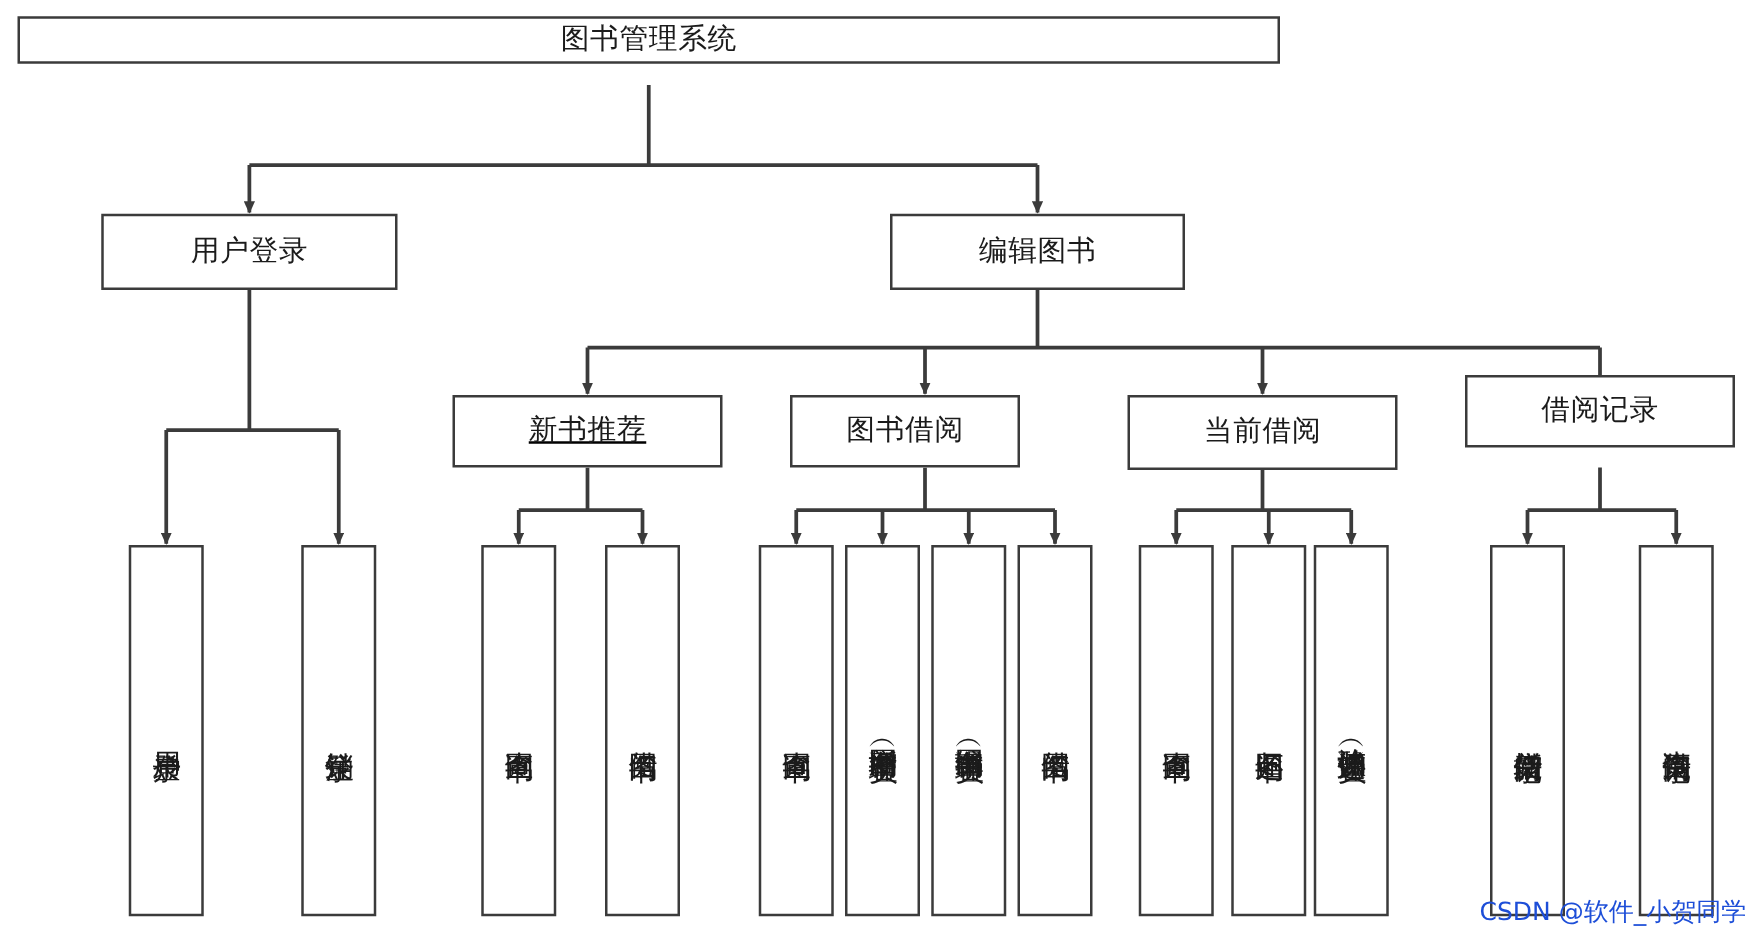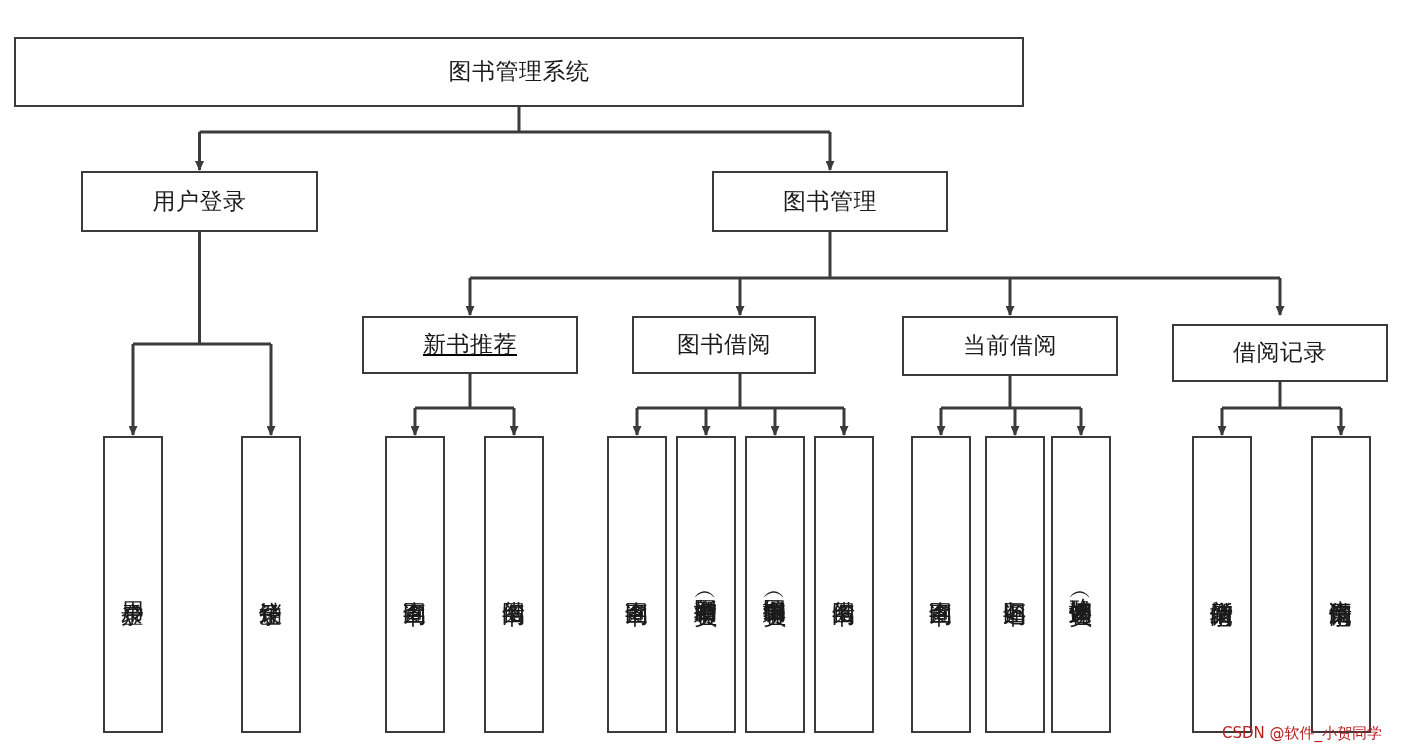--- a/index.html
+++ b/index.html
@@ -53,24 +53,24 @@
     text-orientation: upright;
     font-size: 23px;
     line-height: 1.22;
     color: #1b1b1b;
     letter-spacing: 1px;
     white-space: nowrap;
     transform: translateY(0);
   }
   .watermark {
     position: absolute;
-    right: 23px;
+    right: 8px;
     bottom: 4px;
-    font-size: 15px;
-    color: #b91c1c;
+    font-size: 20px;
+    color: #1d4ed8;
     white-space: nowrap;
     user-select: none;
   }
 </style>
 </head>
 <body>
 
 <div id="diagram-root">
 
   <svg class="edges" viewBox="0 0 1405 747" xmlns="http://www.w3.org/2000/svg">
@@ -109,45 +109,45 @@
         <path d="M941,408 L941,435" marker-end="url(#arrowhead)"></path>
         <path d="M1015,408 L1015,435" marker-end="url(#arrowhead)"></path>
         <path d="M1081,408 L1081,435" marker-end="url(#arrowhead)"></path>
         <path d="M1280,374 L1280,408"></path>
         <path d="M1222,408 L1341,408"></path>
         <path d="M1222,408 L1222,435" marker-end="url(#arrowhead)"></path>
         <path d="M1341,408 L1341,435" marker-end="url(#arrowhead)"></path>
       </g>
   </svg>
 
-  <div class="node node-h" style="left: 14px; top: 13px; width: 1010px; height: 70px; margin-top: 24px;">
+  <div class="node node-h" style="left: 14px; top: 13px; width: 1010px; height: 38px;">
     <span class="node-label">图书管理系统</span>
   </div>
 
   <div class="node node-h" style="left: 81px; top: 171px; width: 237px; height: 61px;">
     <span class="node-label">用户登录</span>
   </div>
 
   <div class="node node-h" style="left: 712px; top: 171px; width: 236px; height: 61px;">
-    <span class="node-label">图书管理</span>
+    <span class="node-label">编辑图书</span>
   </div>
 
   <div class="node node-h" style="left: 362px; top: 316px; width: 216px; height: 58px; text-decoration: underline;">
     <span class="node-label">新书推荐</span>
   </div>
 
   <div class="node node-h" style="left: 632px; top: 316px; width: 184px; height: 58px;">
     <span class="node-label">图书借阅</span>
   </div>
 
   <div class="node node-h" style="left: 902px; top: 316px; width: 216px; height: 60px;">
     <span class="node-label">当前借阅</span>
   </div>
 
-  <div class="node node-h" style="left: 1172px; top: 324px; width: 216px; height: 58px;">
+  <div class="node node-h" style="left: 1172px; top: 300px; width: 216px; height: 58px;">
     <span class="node-label">借阅记录</span>
   </div>
 
   <div class="node node-v" style="left: 103px; top: 436px; width: 60px; height: 297px;">
     <span class="node-label">用户登录</span>
   </div>
 
   <div class="node node-v" style="left: 241px; top: 436px; width: 60px; height: 297px;">
     <span class="node-label">注销登录</span>
   </div>

